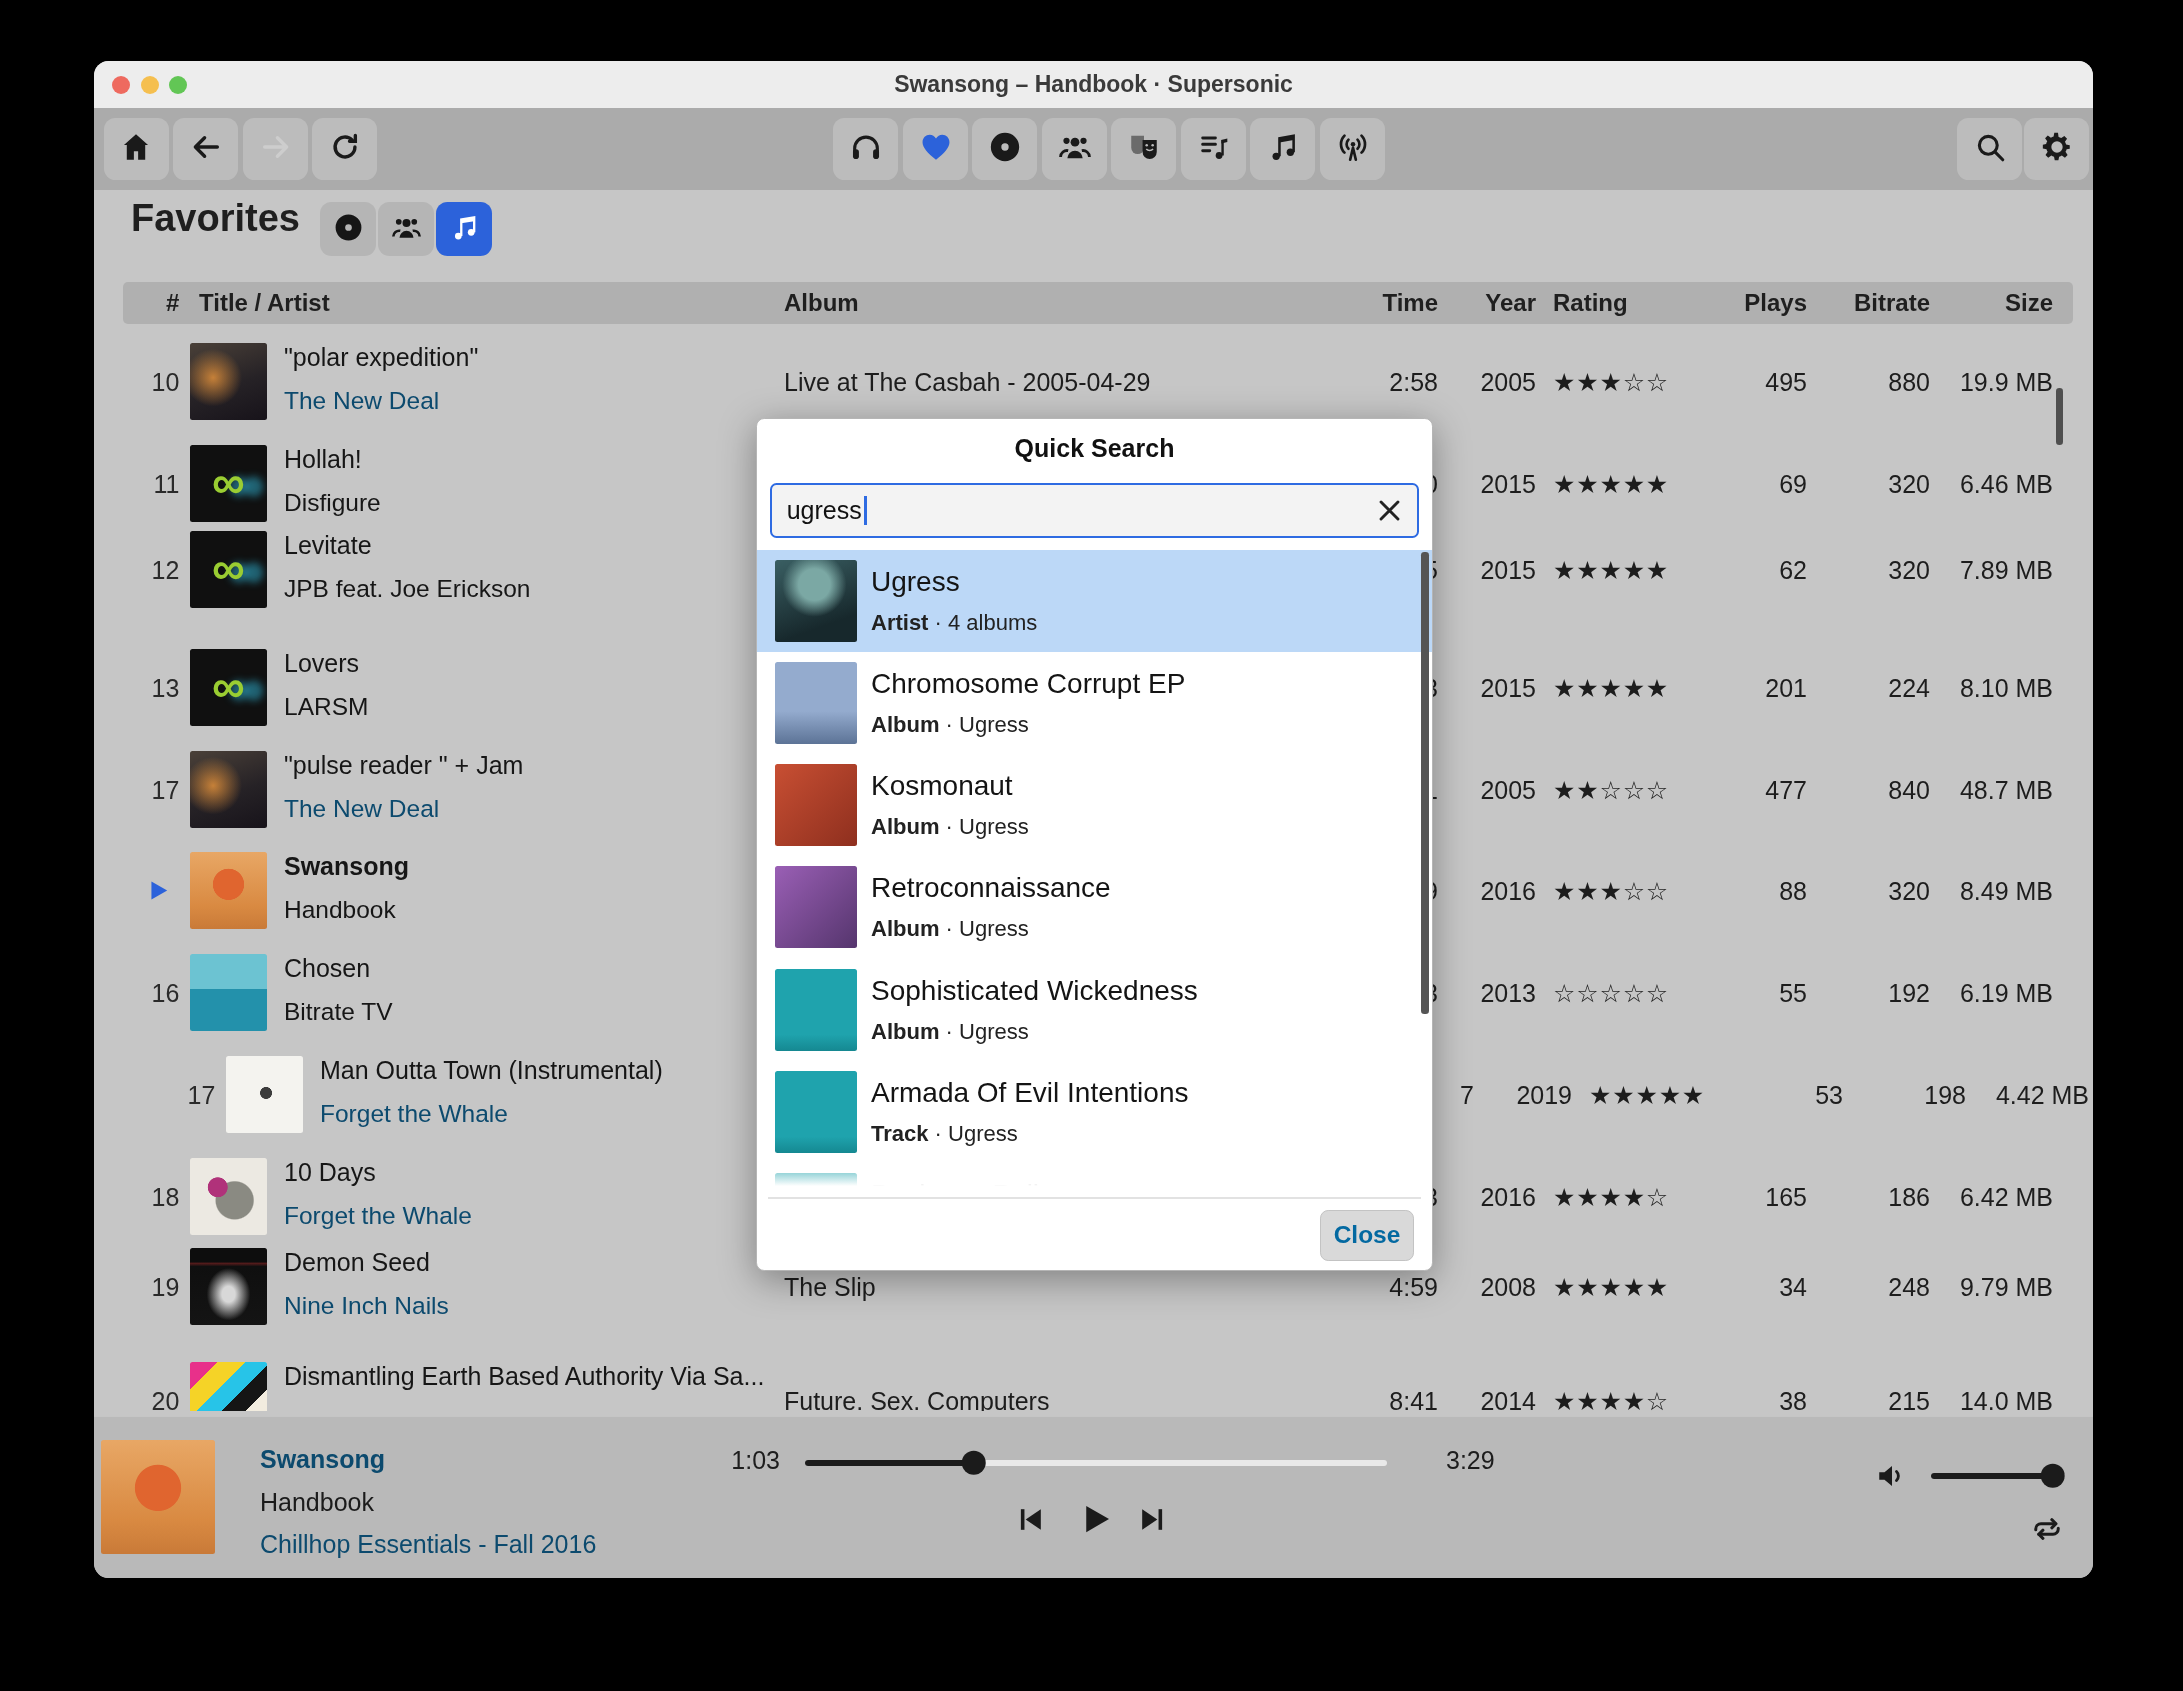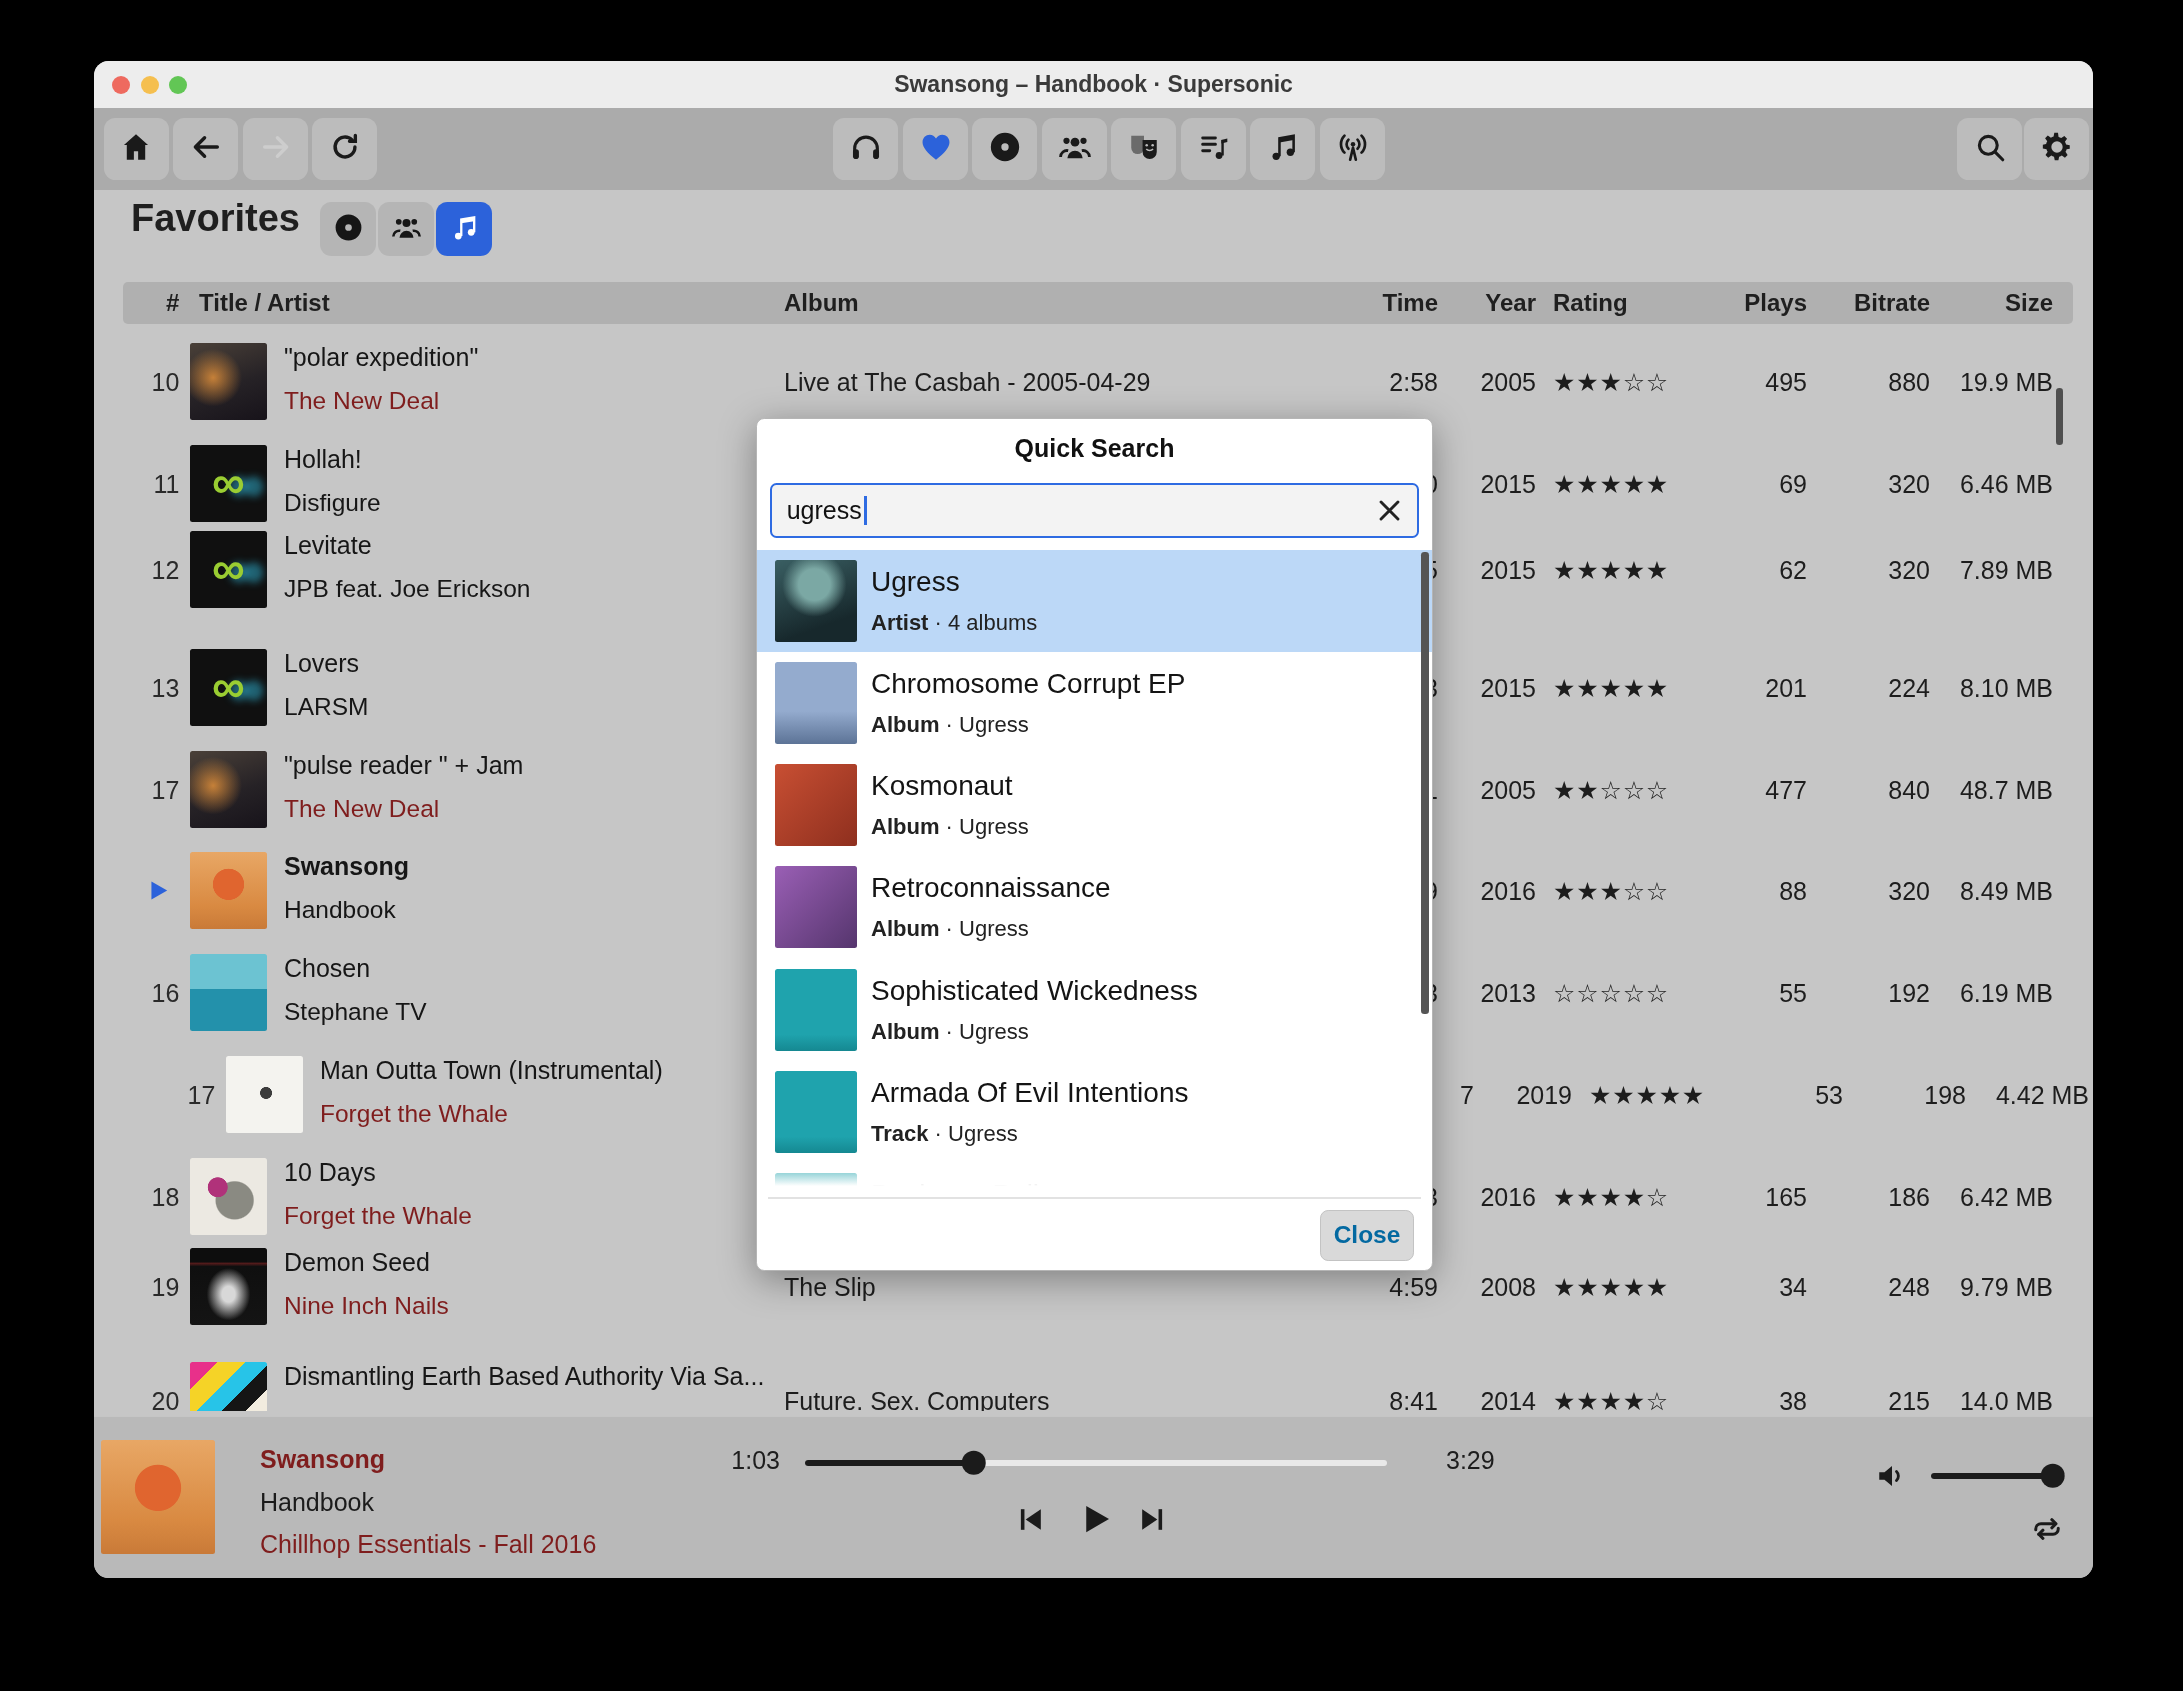--- a/index.html
+++ b/index.html
@@ -52,21 +52,21 @@
   .row .num{color:#2a2a2a;}
   .play-ind{position:absolute;left:49px;top:36px;width:29px;height:29px;color:#2c62da;}
   .play-ind svg{width:29px;height:29px;}
   .art{position:absolute;left:96px;top:12.3px;width:77px;height:77px;border-radius:2.5px;
        overflow:hidden;background:#999;}
   .main{position:absolute;left:190px;top:11.4px;width:482px;}
   .t-title{font-size:25px;line-height:31px;color:#161616;height:31px;overflow:hidden;
            white-space:nowrap;text-overflow:ellipsis;}
   .t-title.bold{font-weight:bold;}
   .t-artist{font-size:24.5px;line-height:31px;margin-top:11.4px;color:#161616;white-space:nowrap;}
-  .link{color:#7f1d1d;}
+  .link{color:#0c4a6e;}
   .albumcell{overflow:hidden;white-space:nowrap;text-overflow:ellipsis;}
   .stars{font-size:26px;letter-spacing:0.8px;color:#141414;line-height:102px;}
   
   .tbl-scroll{position:absolute;left:1962px;top:327px;width:6.5px;height:57px;
               background:#4f4f4f;border-radius:3.3px;}
   
   .playerbar{position:absolute;left:0;right:0;top:1355px;bottom:0;background:#b9b9b9;
              border-top:0.8px solid #c5c5c5;}
   .p-art{position:absolute;left:6.5px;top:23px;width:114px;height:114px;border-radius:2.5px;overflow:hidden;}
   .p-line{position:absolute;left:166px;font-size:25px;line-height:33px;white-space:nowrap;}
@@ -368,21 +368,21 @@
         <span class="cell stars x-rating">★★★☆☆</span>
         <span class="cell x-plays">88</span>
         <span class="cell x-bitrate">320</span>
         <span class="cell x-size">8.49 MB</span>
       </div>
       <div class="row" style="top: 611px;">
         <span class="cell num x-num">16</span>
         <div class="art art-stephane"></div>
         <div class="main">
           <div class="t-title">Chosen</div>
-          <div class="t-artist">Stephane TV</div>
+          <div class="t-artist">Bitrate TV</div>
         </div>
         <span class="cell x-time">3</span>
         <span class="cell x-year">2013</span>
         <span class="cell stars x-rating">☆☆☆☆☆</span>
         <span class="cell x-plays">55</span>
         <span class="cell x-bitrate">192</span>
         <span class="cell x-size">6.19 MB</span>
       </div>
       <div class="row" style="top: 713px; margin-left: 36px;">
         <span class="cell num x-num">17</span>

